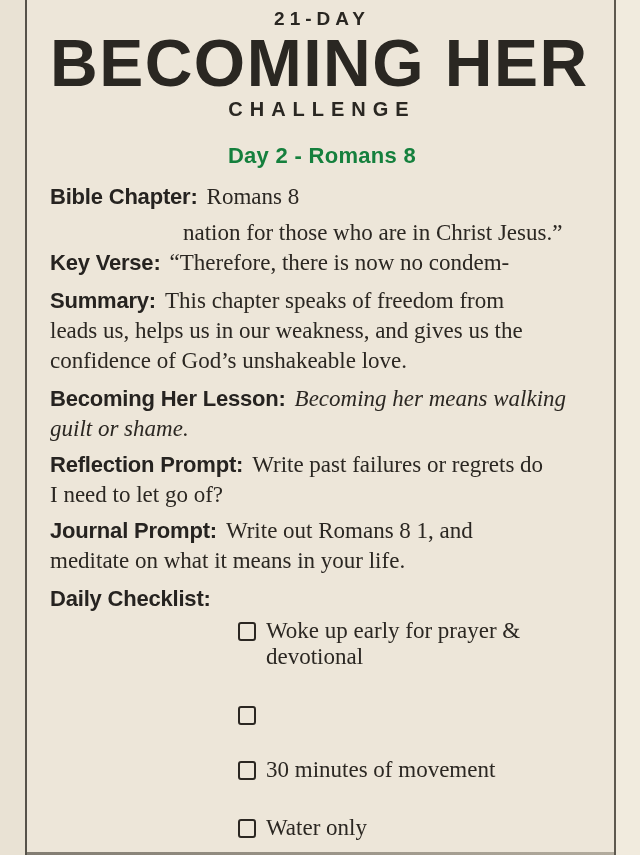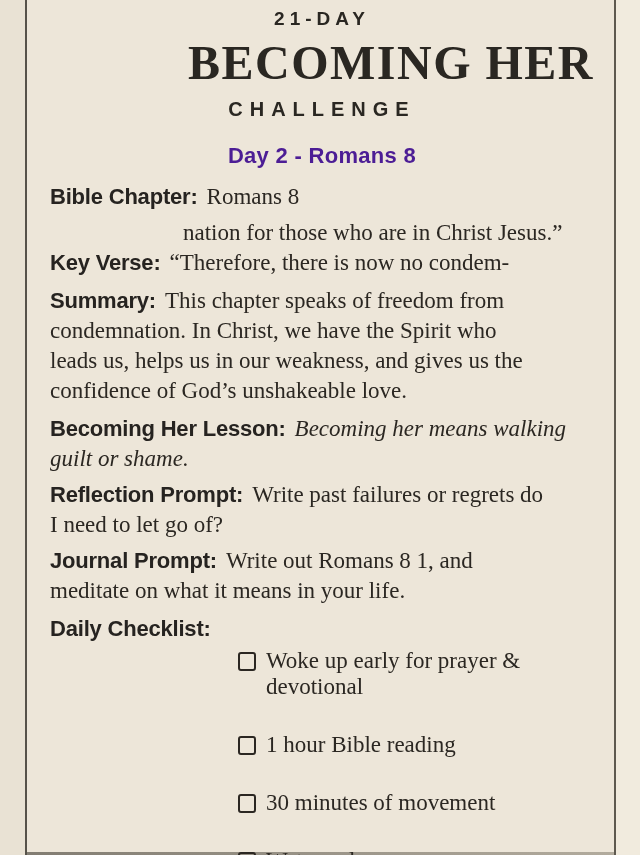--- a/index.html
+++ b/index.html
@@ -26,33 +26,33 @@
     box-sizing:border-box;
     padding:0 46px 0 50px;
   }
   
   .kicker{
     margin-top:6px;text-align:center;
     font-family:"Liberation Sans",sans-serif;font-weight:700;
     font-size:19px;line-height:26px;letter-spacing:5px;color:#2A2722;
   }
   .title{
-    margin:2px 0 0 0;text-align:right;
-    font-family:Liberation Serif, serif;font-weight:700;
-    font-size:48px;line-height:58px;letter-spacing:1.5px;color:#2A2722;
+    margin:2px 0 0 0;text-align:left;
+    font-family:Liberation Sans, sans-serif;font-weight:700;
+    font-size:66px;line-height:58px;letter-spacing:1.5px;color:#2A2722;
   }
   .subtitle{
     margin-top:2px;text-align:center;
     font-family:"Liberation Sans",sans-serif;font-weight:700;
     font-size:20px;line-height:30px;letter-spacing:7px;color:#2A2722;
   }
   .day-heading{
     margin-top:18px;text-align:center;
     font-family:"Liberation Sans",sans-serif;font-weight:700;
-    font-size:22px;line-height:28px;letter-spacing:.3px;color:#4c1d95;
+    font-size:22px;line-height:28px;letter-spacing:.3px;color:#15803d;
   }
   
   .label{
     font-family:"Liberation Sans",sans-serif;font-weight:700;
     font-size:22px;color:#262320;margin-right:9px;letter-spacing:-0.2px;
   }
   .serif{font-family:"Liberation Serif",serif;font-size:23px;}
   .italic{font-style:italic;}
   .line{line-height:30px;font-size:23px;}
   .daily-focus{margin-top:20px;text-align:center;}
@@ -103,21 +103,20 @@
       <div class="line serif kv-line2">nation for those who are in Christ Jesus.”</div>
       <div class="line">
         <span class="label">Key Verse:</span><span class="serif">“Therefore, there is now no condem-</span>
       </div>
     </div>
 
     <div class="para-summary">
       <div class="line">
         <span class="label">Summary:</span><span class="serif">This chapter speaks of freedom from</span>
       </div>
-      <div class="line serif">condemnation. In Christ, we have the Spirit who</div>
       <div class="line serif">leads us, helps us in our weakness, and gives us the</div>
       <div class="line serif">confidence of God’s unshakeable love.</div>
     </div>
 
     <div class="para-lesson">
       <div class="line">
         <span class="label">Becoming Her Lesson:</span><span class="serif italic">Becoming her means walking</span>
       </div>
       <div class="line serif italic">guilt or shame.</div>
     </div>
@@ -140,21 +139,20 @@
       <div class="cl-label">
         <span class="label">Daily Checklist:</span>
       </div>
       <div class="cl-items">
         <div class="cl-row">
           <span class="cbx"></span>
           <span class="serif">Woke up early for prayer &amp; devotional</span>
         </div>
         <div class="cl-row">
           <span class="cbx"></span>
-          <span class="serif">1 hour Bible reading</span>
         </div>
         <div class="cl-row">
           <span class="cbx"></span>
           <span class="serif">30 minutes of movement</span>
         </div>
         <div class="cl-row">
           <span class="cbx"></span>
           <span class="serif">Water only</span>
         </div>
 

